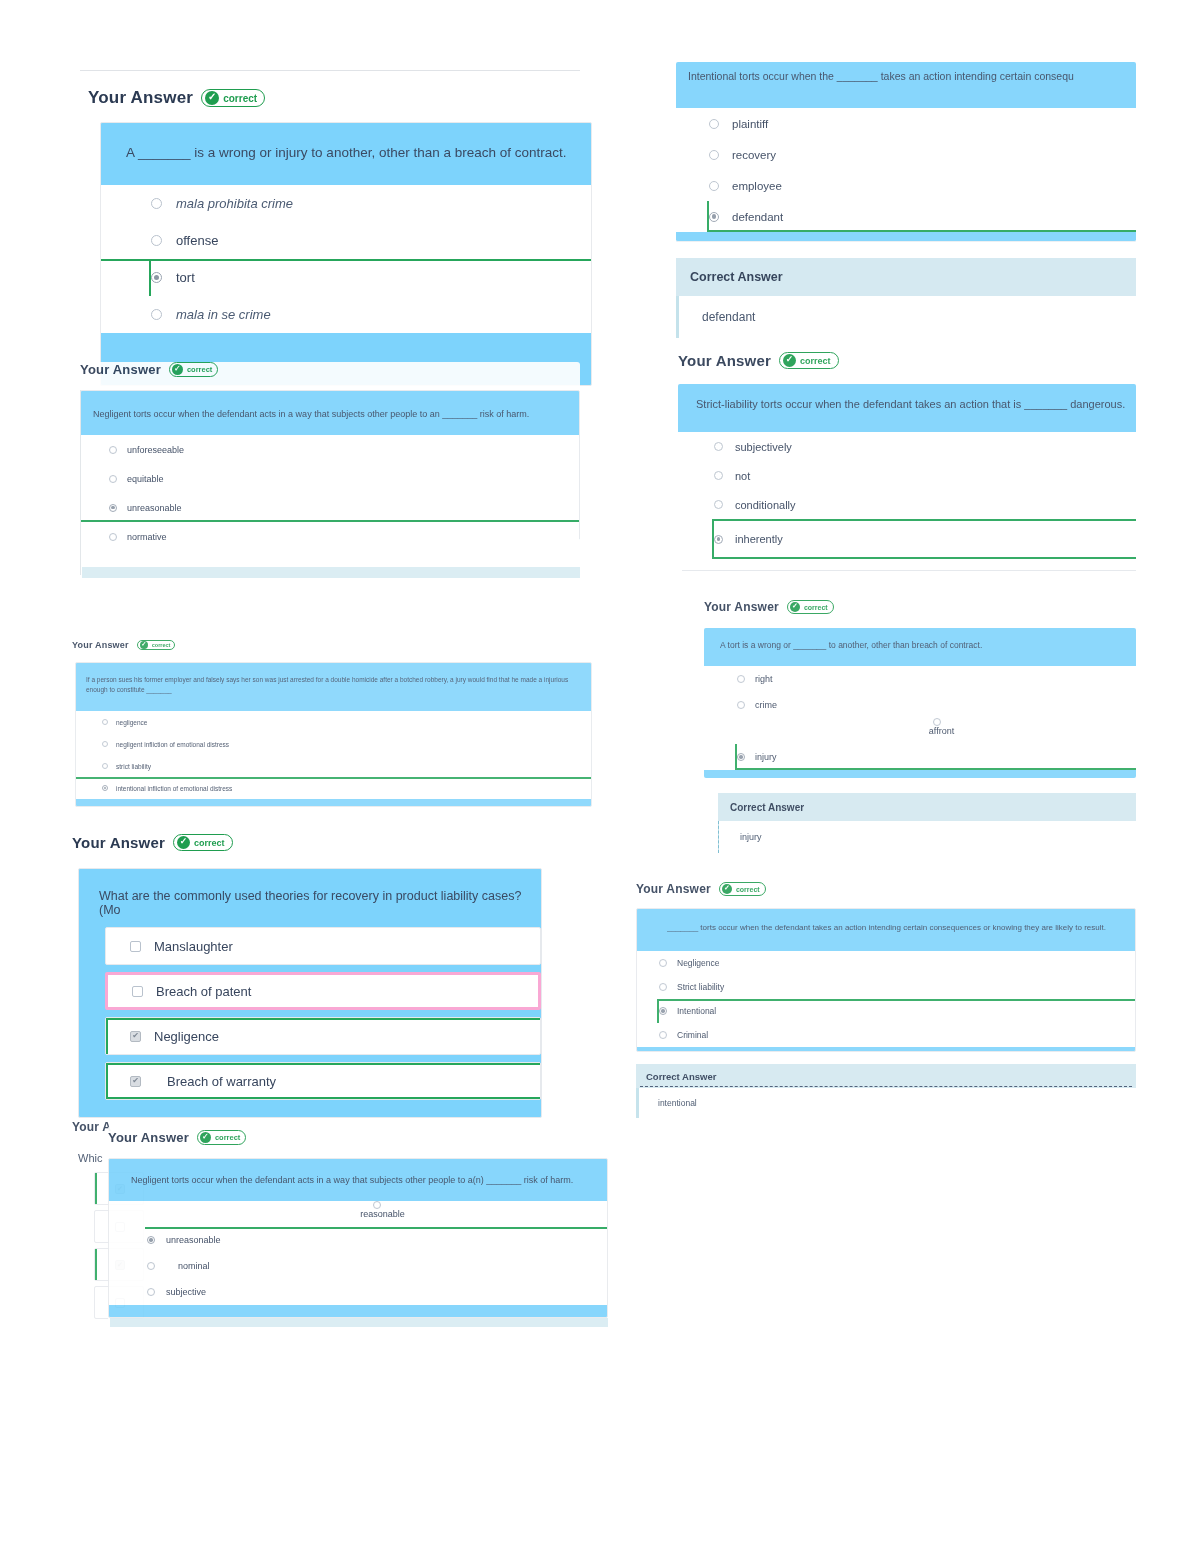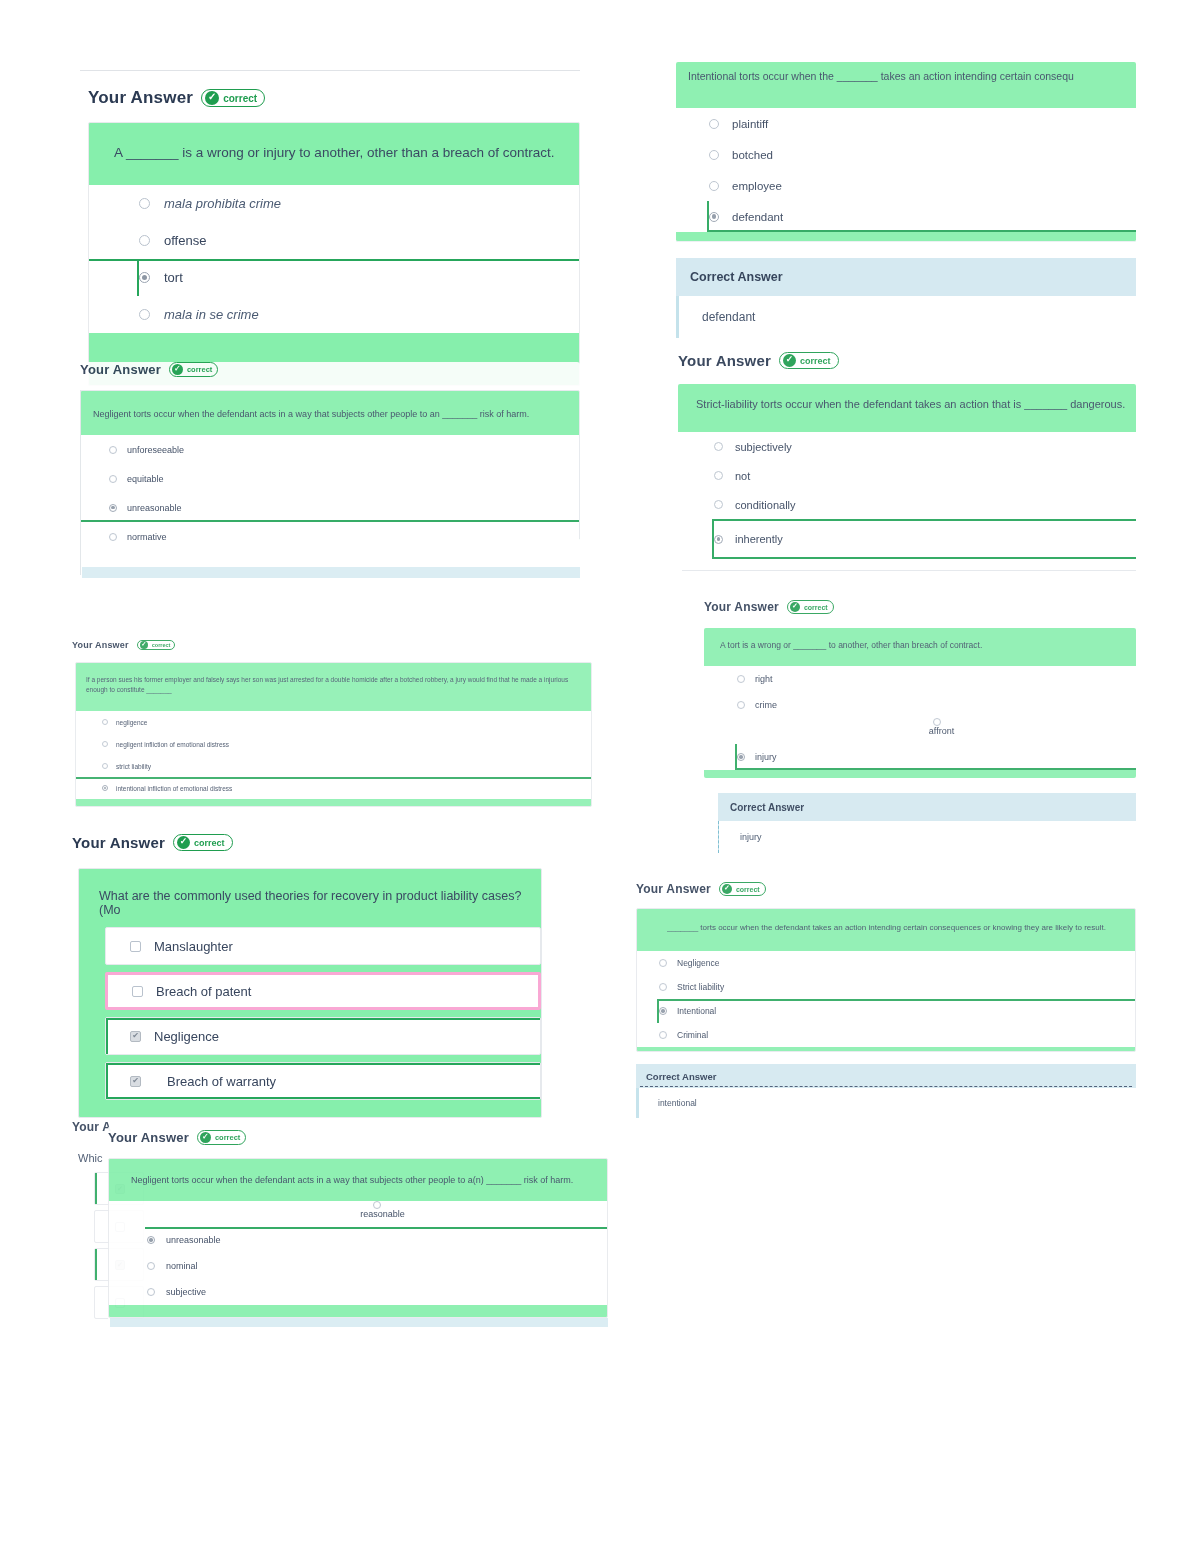--- a/index.html
+++ b/index.html
@@ -37,21 +37,21 @@
   }
   .badge .chk {
     display: inline-block; border-radius: 50%;
     background: #1f9d4f; color: #fff;
     text-align: center; font-weight: bold;
     line-height: 1;
   }
   .badge .btxt { color: #1f9d4f; font-weight: bold; }
 
   .qbox {
-    background: #86efac;
+    background: #7dd3fc;
     border: 1px solid #e6e9ed;
     border-radius: 2px;
   }
   .qtext { color: #3a4a63; }
 
   .opts { }
   .opt {
     display: flex; align-items: center;
     position: relative;
     background: #fff;
@@ -109,21 +109,21 @@
     <div class="hr-top"></div>
 
     <div class="ya-head" style="position:absolute; left:8px; top:18px; font-size:17px;">
       <span class="ya-label">Your Answer</span>
       <span class="badge">
         <span class="chk" style="width:14px;height:14px;font-size:10px;padding-top:1px;">✓</span>
         <span class="btxt" style="font-size:10px;">correct</span>
       </span>
     </div>
 
-    <div class="qbox" style="position:absolute; left:8px; top:52px; width:492px; height:264px; border-color:#e8eaed;">
+    <div class="qbox" style="position:absolute; left:20px; top:52px; width:492px; height:264px; border-color:#e8eaed;">
       <div class="qtext" style="position:absolute; left:25px; top:22px; font-size:13.5px;">A _______ is a wrong or injury to another, other than a breach of contract.</div>
 
       <div class="opts" style="position:absolute; left:0; right:0; top:62px;">
         <div class="opt" style="height:37px; padding-left:50px;">
           <span class="radio" style="width:11px;height:11px;"></span>
           <span class="olabel" style="margin-left:14px; font-size:13px; font-style:italic; color:#4a5a72;">mala prohibita crime</span>
         </div>
         <div class="opt" style="height:37px; padding-left:50px;">
           <span class="radio" style="width:11px;height:11px;"></span>
           <span class="olabel" style="margin-left:14px; font-size:13px;">offense</span>
@@ -288,21 +288,21 @@
       <div class="opts" style="position:absolute; left:0; right:0; top:42px;">
         <div class="opt" style="height:26px; padding-left:38px;flex-direction:column;">
           <span class="radio" style="width:8px;height:8px;"></span>
           <span class="olabel" style="margin-left:11px; font-size:9px;">reasonable</span>
         </div>
         <div class="opt sel" style="height:26px; padding-left:38px;">
           <span class="rail-t" style="left:36px;"></span>
           <span class="radio" style="width:8px;height:8px;"></span>
           <span class="olabel" style="margin-left:11px; font-size:9px;">unreasonable</span>
         </div>
-        <div class="opt" style="height:26px; padding-left:38px;">
+        <div class="opt" style="height:26px; padding-left:38px;gap:12px;">
           <span class="radio" style="width:8px;height:8px;"></span>
           <span class="olabel" style="margin-left:11px; font-size:9px;">nominal</span>
         </div>
         <div class="opt" style="height:26px; padding-left:38px;">
           <span class="radio" style="width:8px;height:8px;"></span>
           <span class="olabel" style="margin-left:11px; font-size:9px;">subjective</span>
         </div>
       </div>
     </div>
     <div class="footer-band" style="position:absolute; left:2px; top:192px; width:498px; height:9px;"></div>
@@ -312,21 +312,21 @@
     <div class="qbox" style="position:absolute; left:0px; top:0px; width:460px; height:180px; border:none; border-bottom:1px solid #eceff2;">
       <div class="qtext" style="position:absolute; left:12px; top:8px; right:0px; font-size:10.5px; white-space:nowrap; overflow:hidden;">Intentional torts occur when the _______ takes an action intending certain consequ</div>
 
       <div class="opts" style="position:absolute; left:0; right:0; top:46px;">
         <div class="opt" style="height:31px; padding-left:33px;">
           <span class="radio" style="width:10px;height:10px;"></span>
           <span class="olabel" style="margin-left:13px; font-size:11.5px;">plaintiff</span>
         </div>
         <div class="opt" style="height:31px; padding-left:33px;">
           <span class="radio" style="width:10px;height:10px;"></span>
-          <span class="olabel" style="margin-left:13px; font-size:11.5px;">botched</span>
+          <span class="olabel" style="margin-left:13px; font-size:11.5px;">recovery</span>
         </div>
         <div class="opt" style="height:31px; padding-left:33px;">
           <span class="radio" style="width:10px;height:10px;"></span>
           <span class="olabel" style="margin-left:13px; font-size:11.5px;">employee</span>
         </div>
         <div class="opt sel" style="height:31px; padding-left:33px;">
           <span class="rail-l" style="left:31px;"></span>
           <span class="rail-b" style="left:31px;"></span>
           <span class="radio" style="width:10px;height:10px;"></span>
           <span class="olabel" style="margin-left:13px; font-size:11.5px;">defendant</span>

